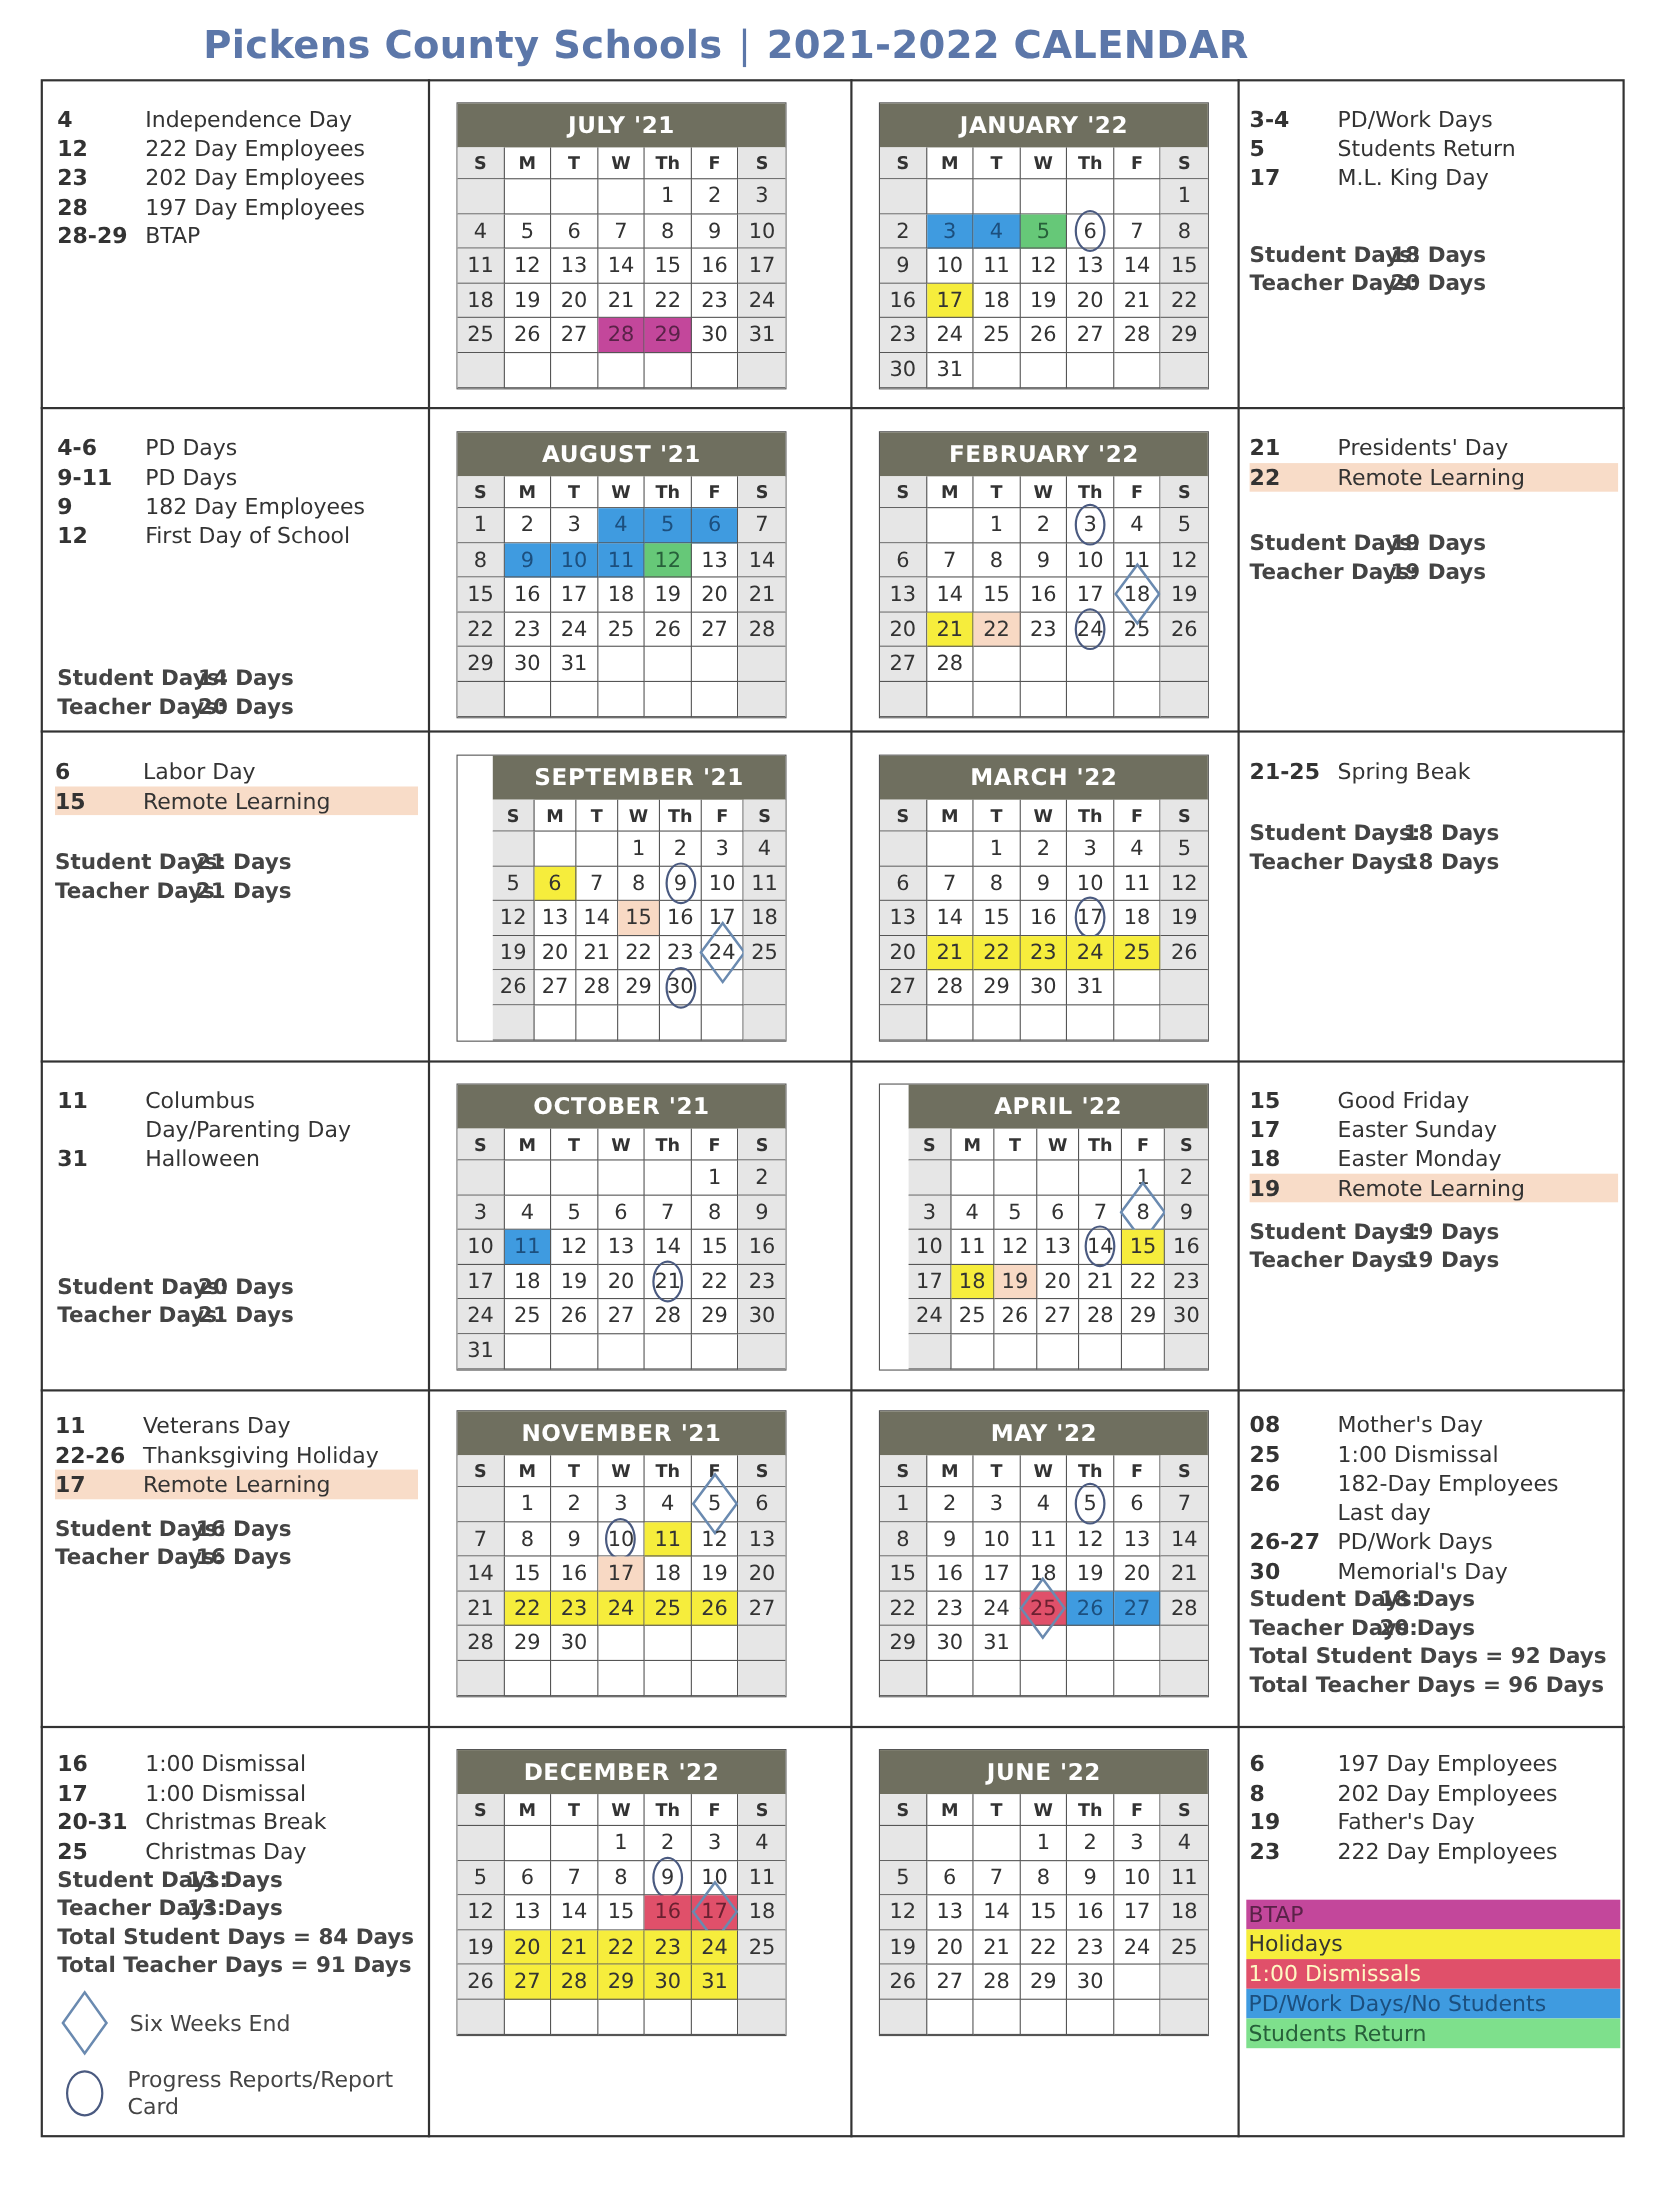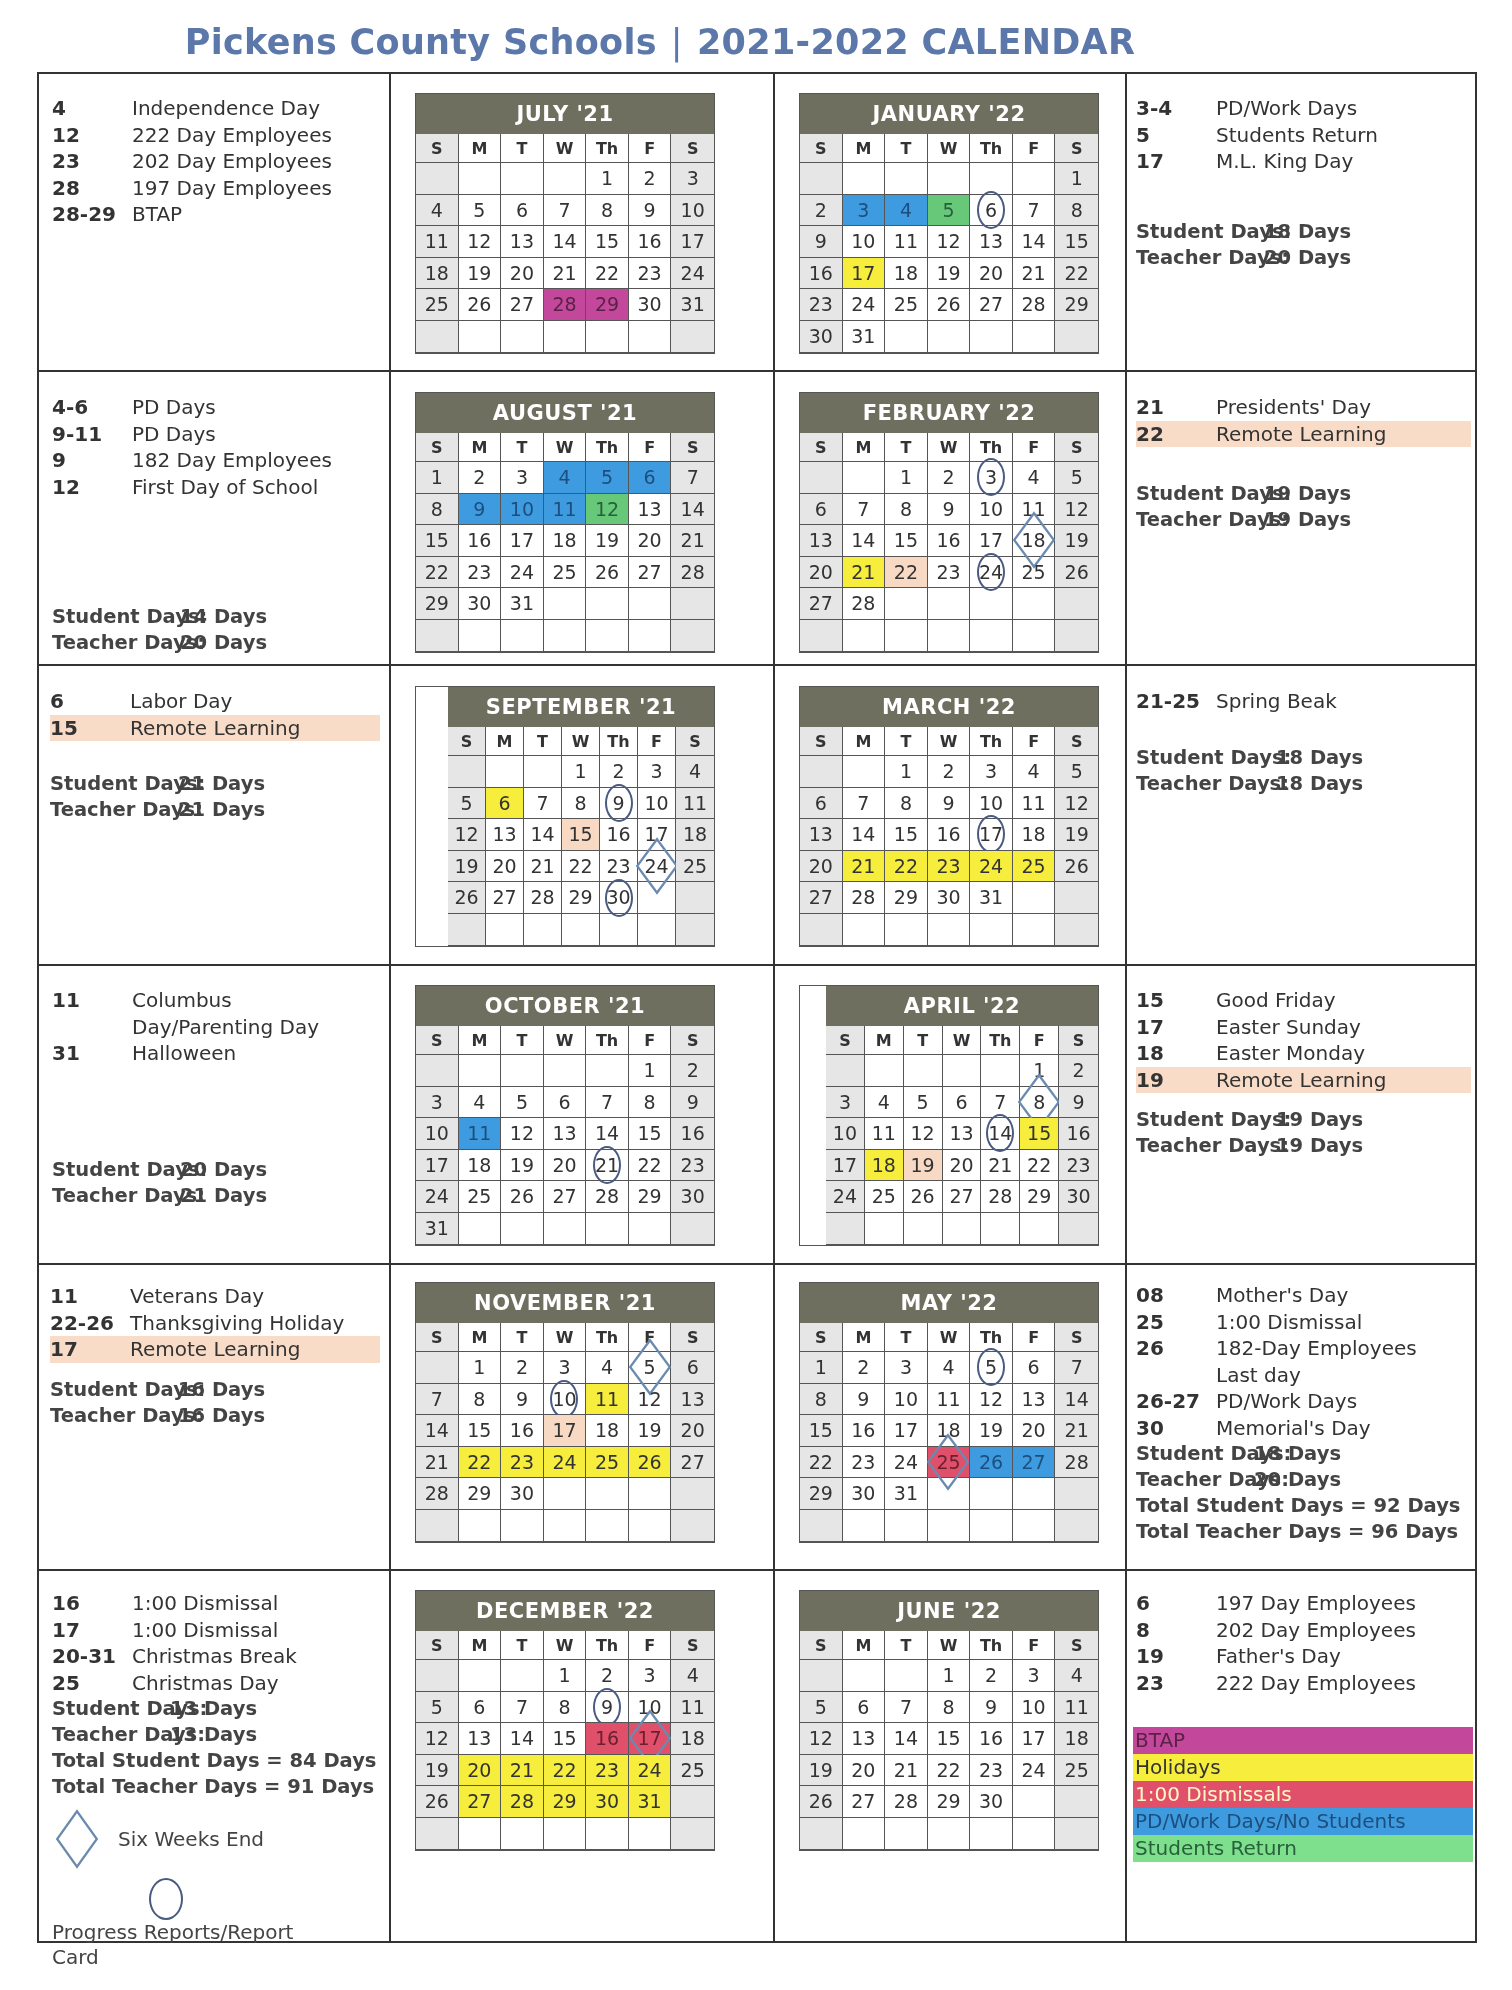--- a/index.html
+++ b/index.html
@@ -371,21 +371,21 @@
         <span class="note-date">23</span>
         <span class="note-text">222 Day Employees</span>
       </div>
     </div>
   </div>
 
 <div class="legend-sym" style="left:52px;top:1824px;">
   <span class="sym-diamond"></span>
   <span class="lbl">Six Weeks End</span>
 </div>
-<div class="legend-sym" style="left:52px;top:1878px;flex-direction:column;">
+<div class="legend-sym" style="left:52px;top:1878px;">
   <span class="sym-circle"></span>
   <span class="lbl"><span>Progress Reports/Report</span><br><span>Card</span></span>
 </div>
 
 <div class="color-legend" id="color-legend">
     <div class="cl-row" style="background: rgb(195, 71, 155); color: rgb(90, 34, 72);">BTAP</div>
     <div class="cl-row" style="background: rgb(246, 237, 60); color: rgb(51, 51, 51);">Holidays</div>
     <div class="cl-row" style="background: rgb(224, 80, 106); color: #fef9c3;">1:00 Dismissals</div>
     <div class="cl-row" style="background: rgb(63, 155, 224); color: rgb(28, 79, 126);">PD/Work Days/No Students</div>
     <div class="cl-row" style="background: rgb(126, 224, 140); color: rgb(39, 96, 58);">Students Return</div>

